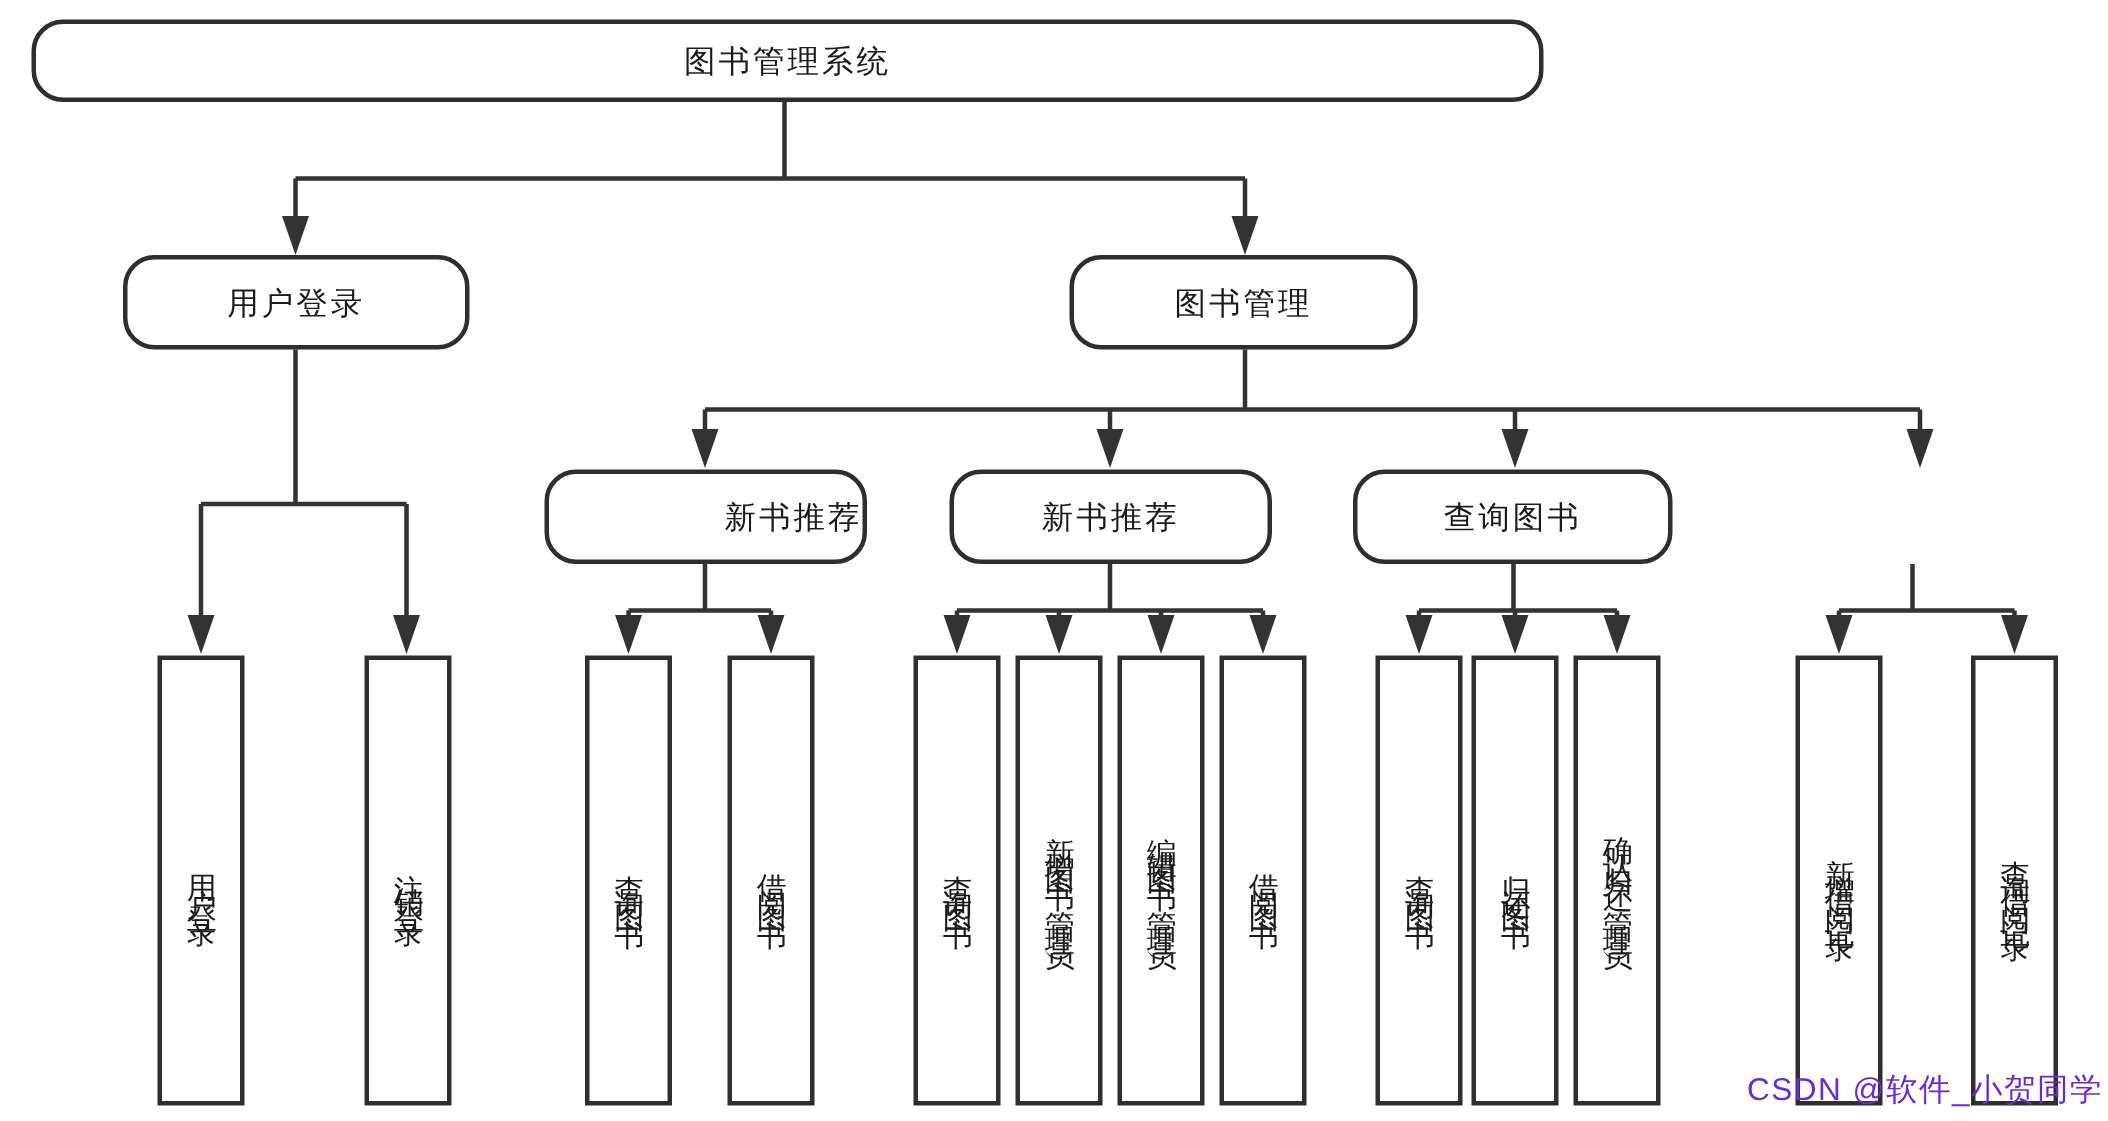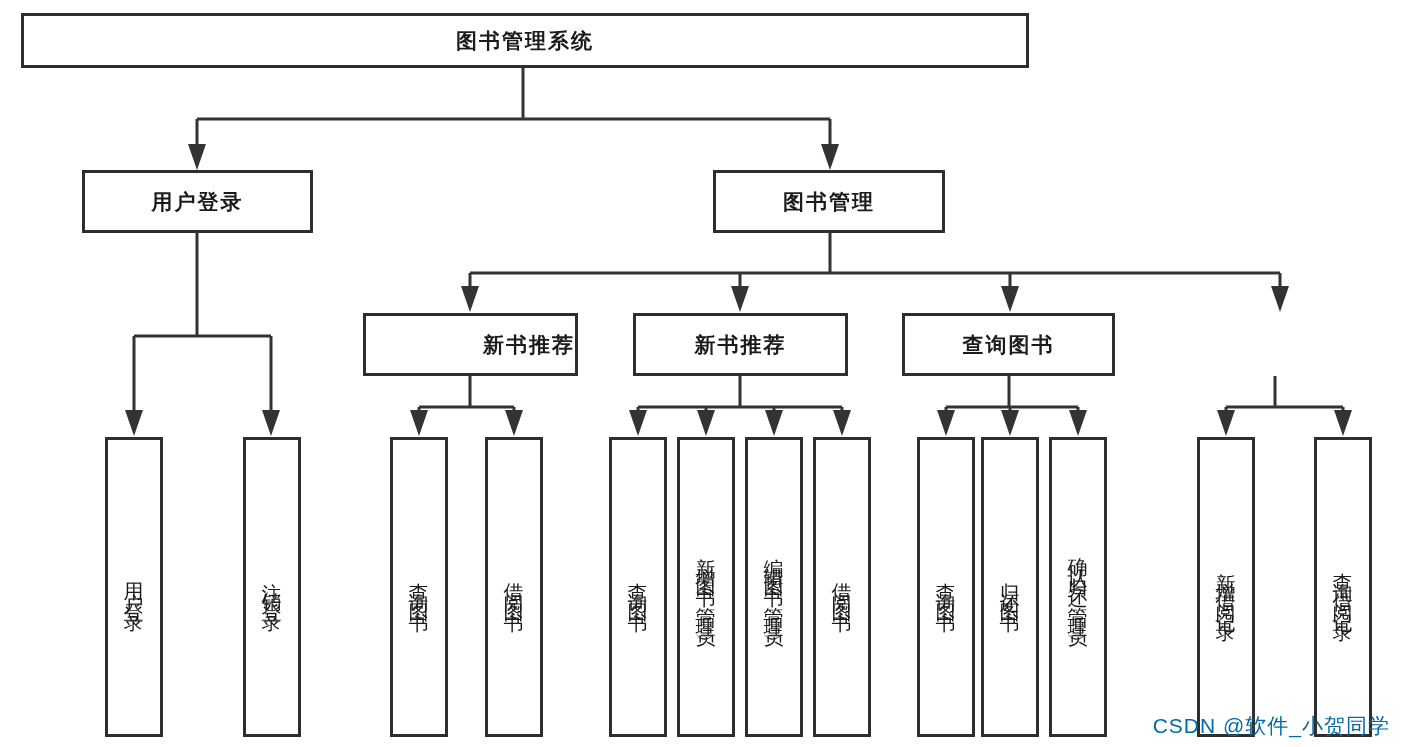--- a/index.html
+++ b/index.html
@@ -27,21 +27,22 @@
     border: 3px solid #2e2e2e;
     background: #ffffff;
     display: flex;
     align-items: center;
     justify-content: center;
     color: #1b1b1b;
   }
   .hbox {
     font-size: 21px;
     letter-spacing: 2px;
-    font-weight: 700;
+    font-weight: 400;
+    border-radius: 21px;
   }
   .root {
     left: 21px; top: 13px; width: 1008px; height: 55px;
     font-size: 21px;
   }
   .vbox {
     top: 437px;
     width: 58px;
     height: 300px;
   }
@@ -49,24 +50,24 @@
     writing-mode: vertical-rl;
     text-orientation: mixed;
     letter-spacing: 10px;
     line-height: 1;
     font-size: 20px;
     white-space: nowrap;
     font-weight: 500;
   }
   .watermark {
     position: absolute;
-    right: 15px;
+    right: 3px;
     bottom: 7px;
     font-size: 21px;
-    color: #0369a1;
+    color: #6d28d9;
     letter-spacing: 1px;
     z-index: 5;
     white-space: nowrap;
   }
 </style>
 </head>
 <body>
 
 <div class="canvas">
 

